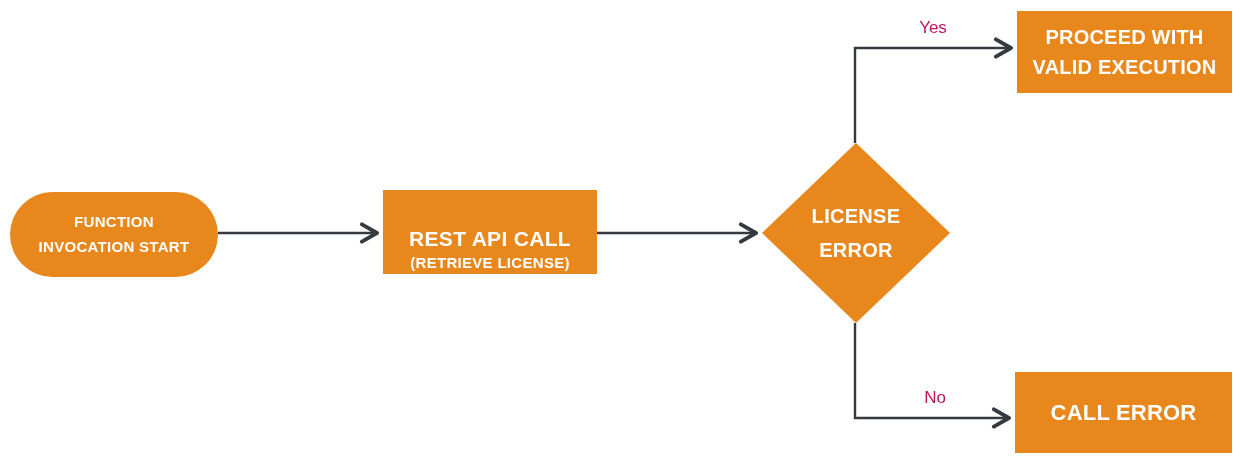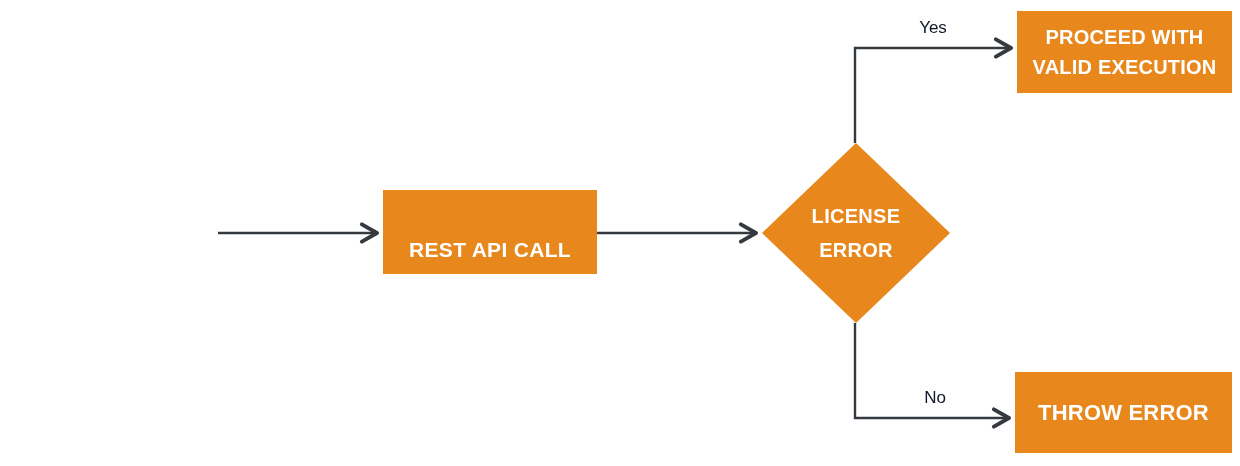--- a/index.html
+++ b/index.html
@@ -78,21 +78,21 @@
   .process-throw {
     left: 1015px; top: 372px;
     width: 217px; height: 81px;
     font-size: 22px;
     letter-spacing: 0.2px;
   }
   .edge-label {
     position: absolute;
     width: 64px;
     text-align: center;
-    color: #0f172a;
+    color: #be185d;
     font-size: 17px;
     font-weight: 400;
   }
   .label-yes { left: 901px; top: 18px; }
   .label-no  { left: 903px; top: 388px; text-align: center; }
 </style>
 </head>
 <body>
 
 <div class="canvas">
@@ -102,40 +102,45 @@
       <marker id="arrow" viewBox="0 0 10 10" refX="8.5" refY="5" markerWidth="9" markerHeight="9" orient="auto-start-reverse">
         <path d="M1.5,1 L8.5,5 L1.5,9" fill="none" stroke="#343a40" stroke-width="1.8" stroke-linecap="round" stroke-linejoin="round"></path>
       </marker>
     </defs>
     <path d="M 218 233 H 377" fill="none" stroke="#343a40" stroke-width="2.4" marker-end="url(#arrow)"></path>
     <path d="M 597 233 H 756" fill="none" stroke="#343a40" stroke-width="2.4" marker-end="url(#arrow)"></path>
     <path d="M 855 143 V 48 H 1011" fill="none" stroke="#343a40" stroke-width="2.4" marker-end="url(#arrow)"></path>
     <path d="M 855 323 V 418 H 1009" fill="none" stroke="#343a40" stroke-width="2.4" marker-end="url(#arrow)"></path>
   </svg>
 
+  <div class="node terminator">
+    <span>FUNCTION</span>
+    <span>INVOCATION START</span>
+  </div>
 
   <div class="node process-rest">
     <span class="line-big">REST API CALL</span>
+    <span class="line-small">(RETRIEVE LICENSE)</span>
   </div>
 
   <div class="decision-wrap">
     <svg width="188" height="180" viewBox="0 0 188 180" xmlns="http://www.w3.org/2000/svg">
       <polygon points="94,0 188,90 94,180 0,90" fill="#e8871c"></polygon>
     </svg>
     <div class="decision-text">
       <span>LICENSE</span>
       <span>ERROR</span>
     </div>
   </div>
 
   <div class="node process-proceed">
     <span>PROCEED WITH</span>
     <span>VALID EXECUTION</span>
   </div>
 
   <div class="node process-throw">
-    <span>THROW ERROR</span>
+    <span>CALL ERROR</span>
   </div>
 
   <div class="edge-label label-yes">Yes</div>
   <div class="edge-label label-no">No</div>
 
 </div>
 
 </body></html>

